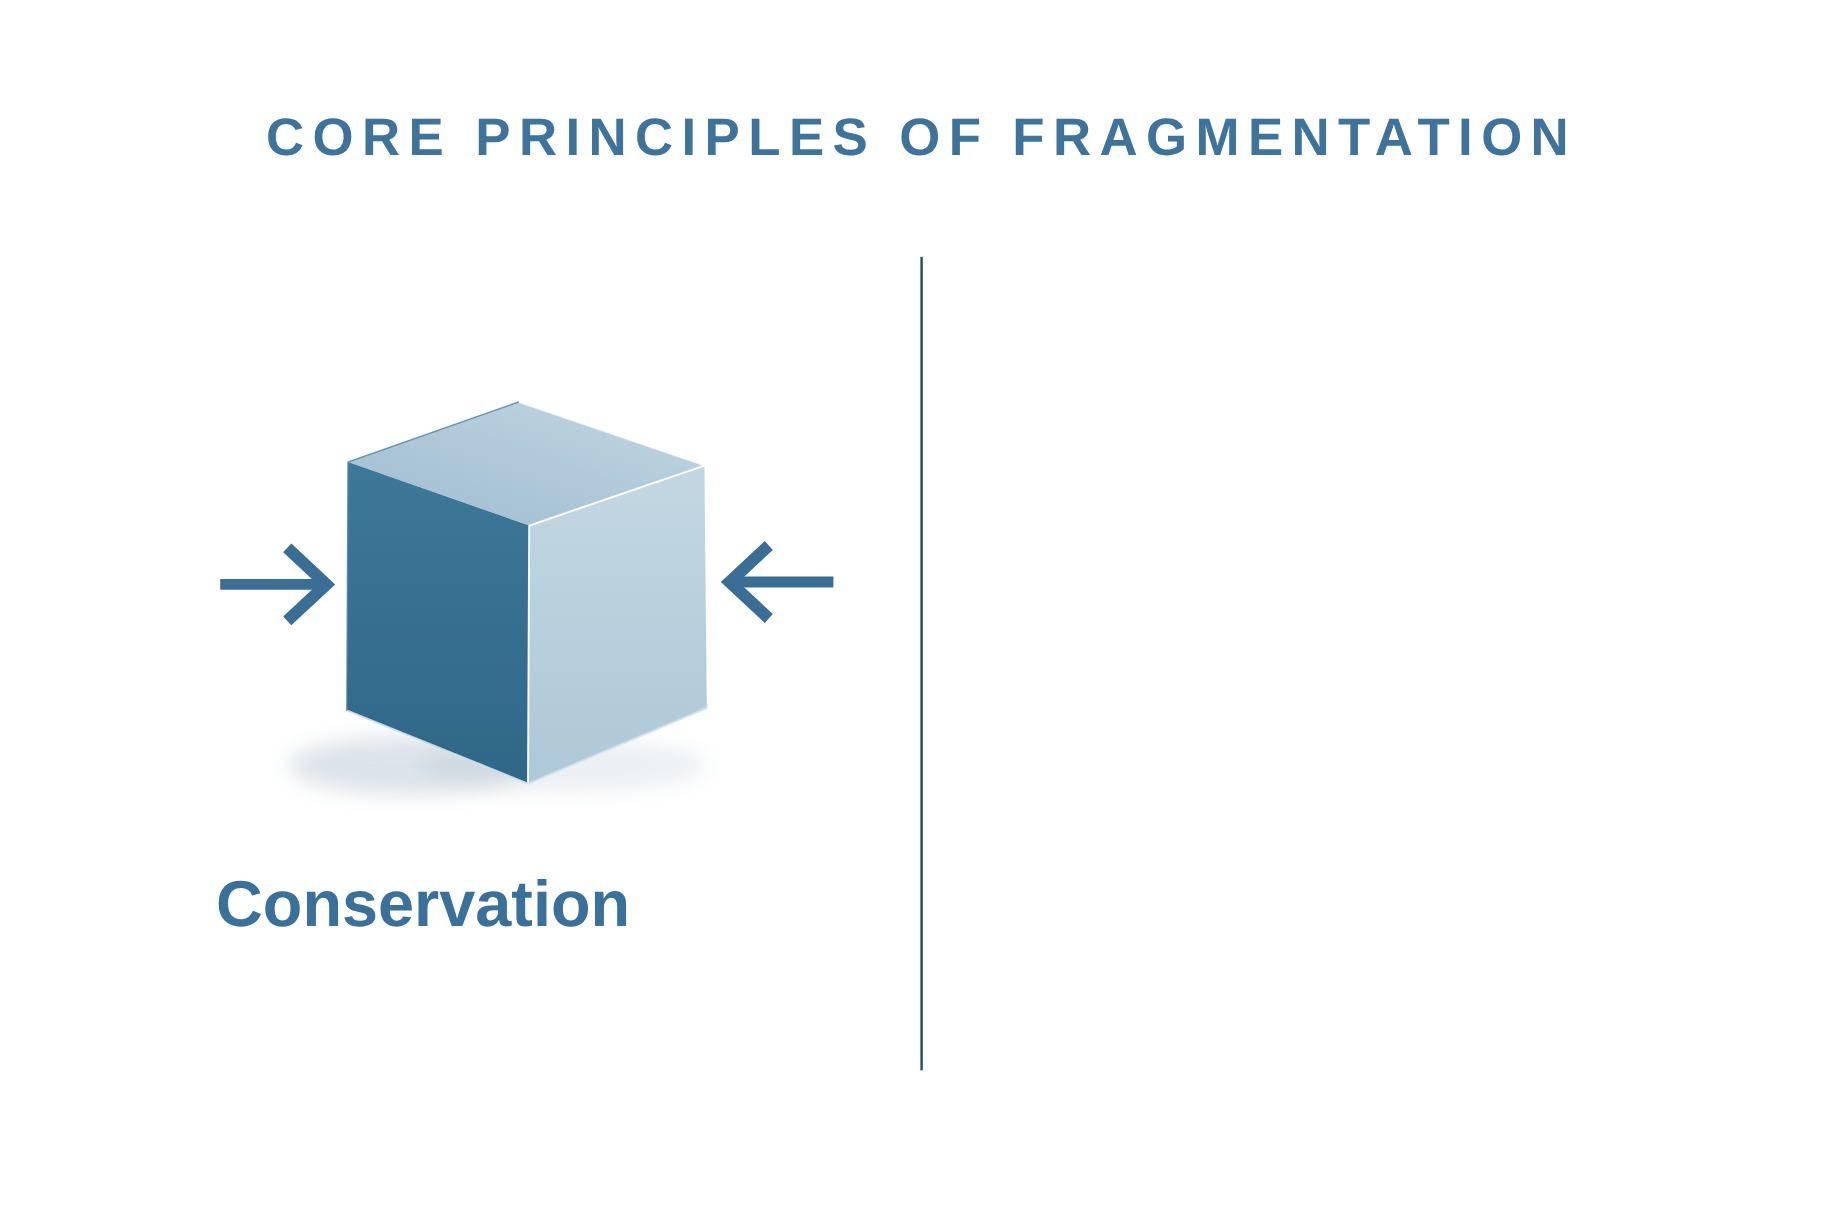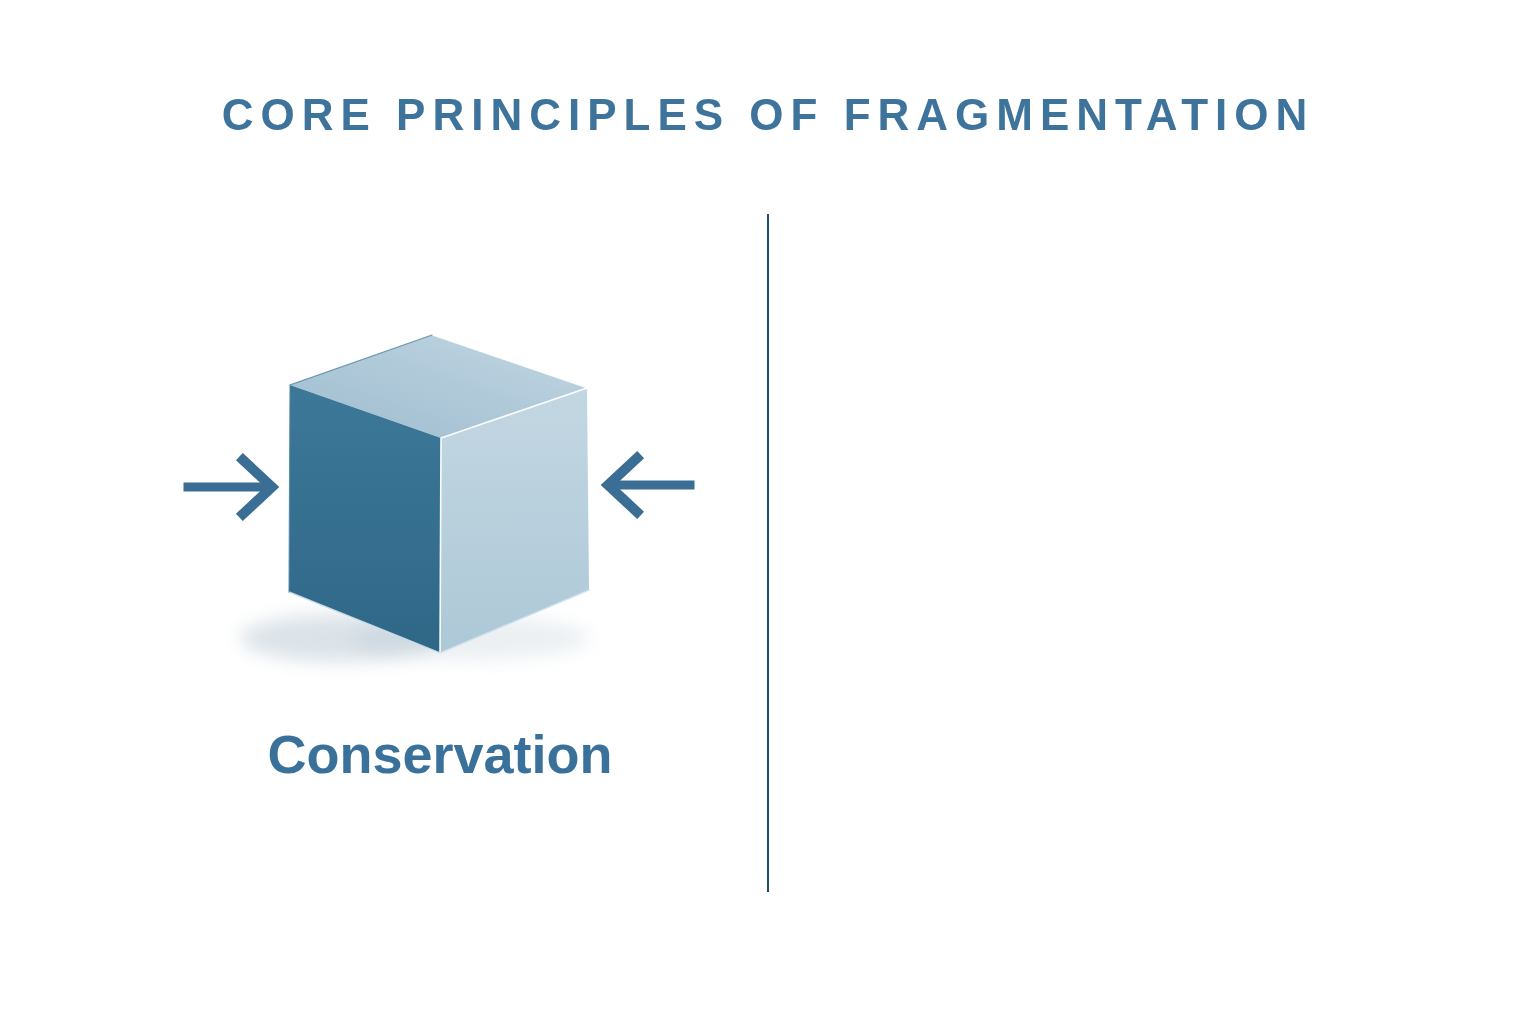--- a/index.html
+++ b/index.html
@@ -15,21 +15,21 @@
   .divider {
     position:absolute; left:767px; top:214px; width:2px; height:678px;
     background:#1f4e6b;
   }
   .panel { position:absolute; top:0; height:1024px; }
   .panel.left  { left:0;   width:767px; }
   .panel.right { left:769px; width:767px; }
   .illustration { position:absolute; display:block; }
   .cube-svg  { left:180px; top:320px; }
   .label {
-    position:absolute; top:716px; width:520px; text-align:center;
+    position:absolute; top:716px; width:520px; 
     font-size:54px; font-weight:600; line-height:1.42; color:#39719b;
   }
   .label-left  { left:180px; }
   .label span { display:block; }
 </style>
 </head>
 <body>
 
 <div class="canvas">
 

